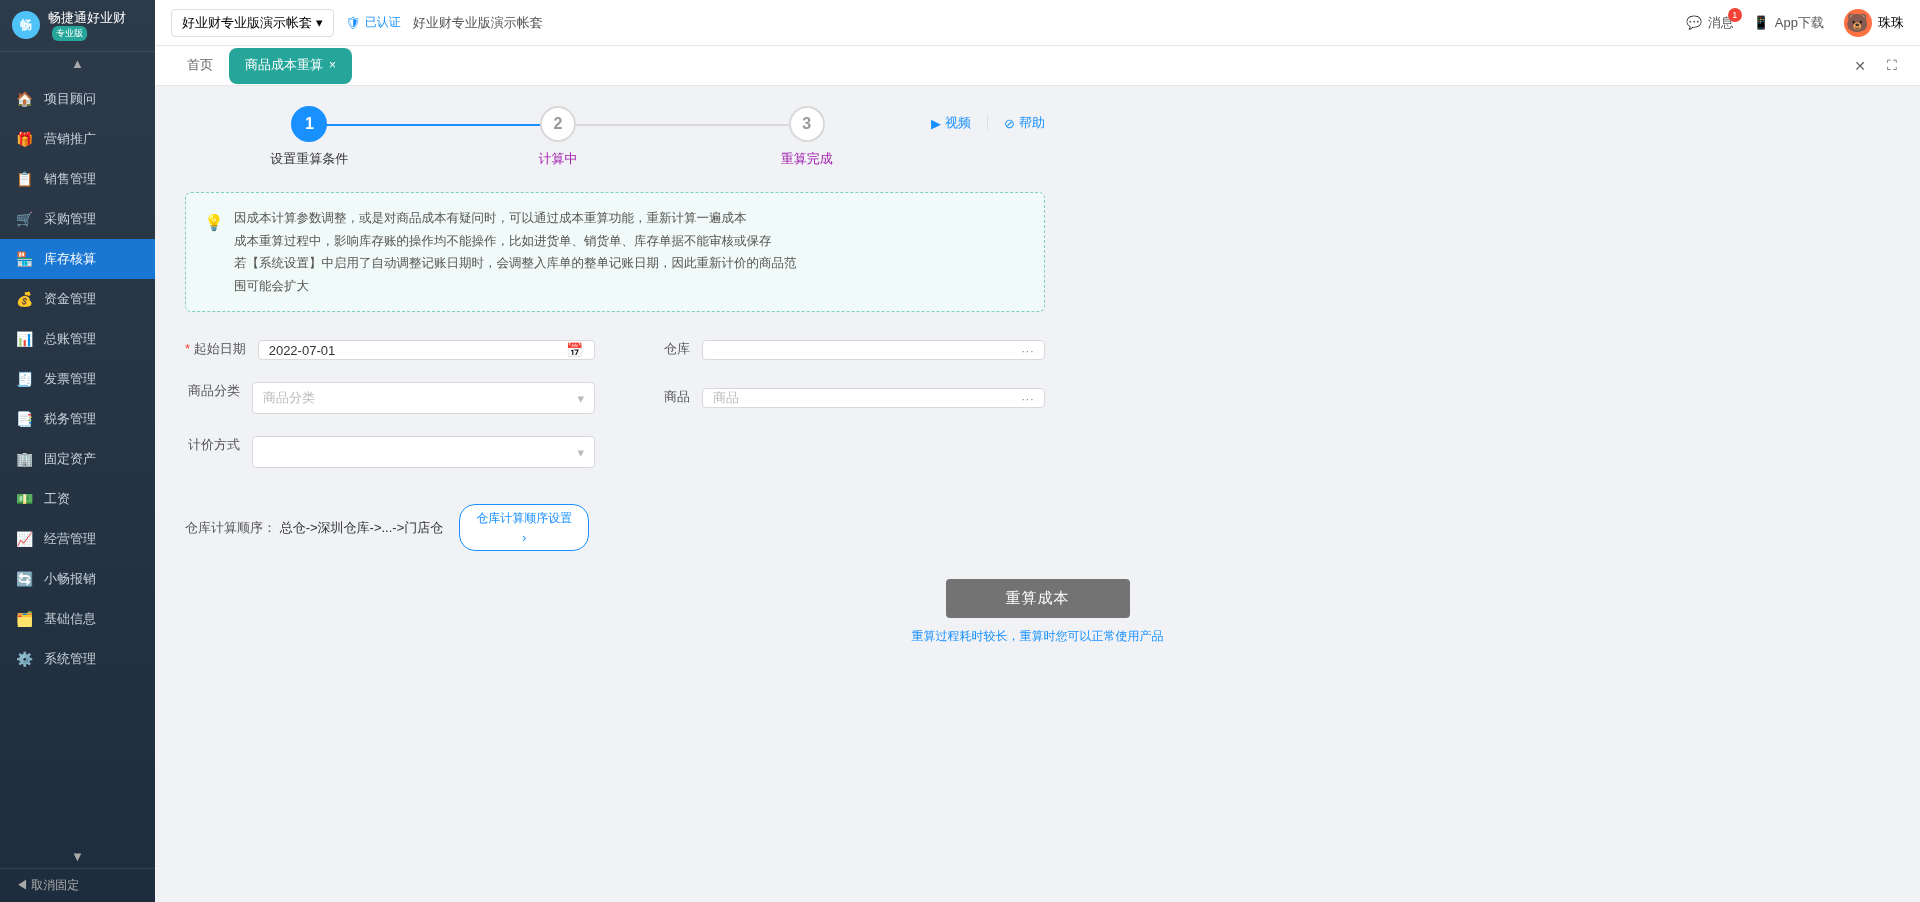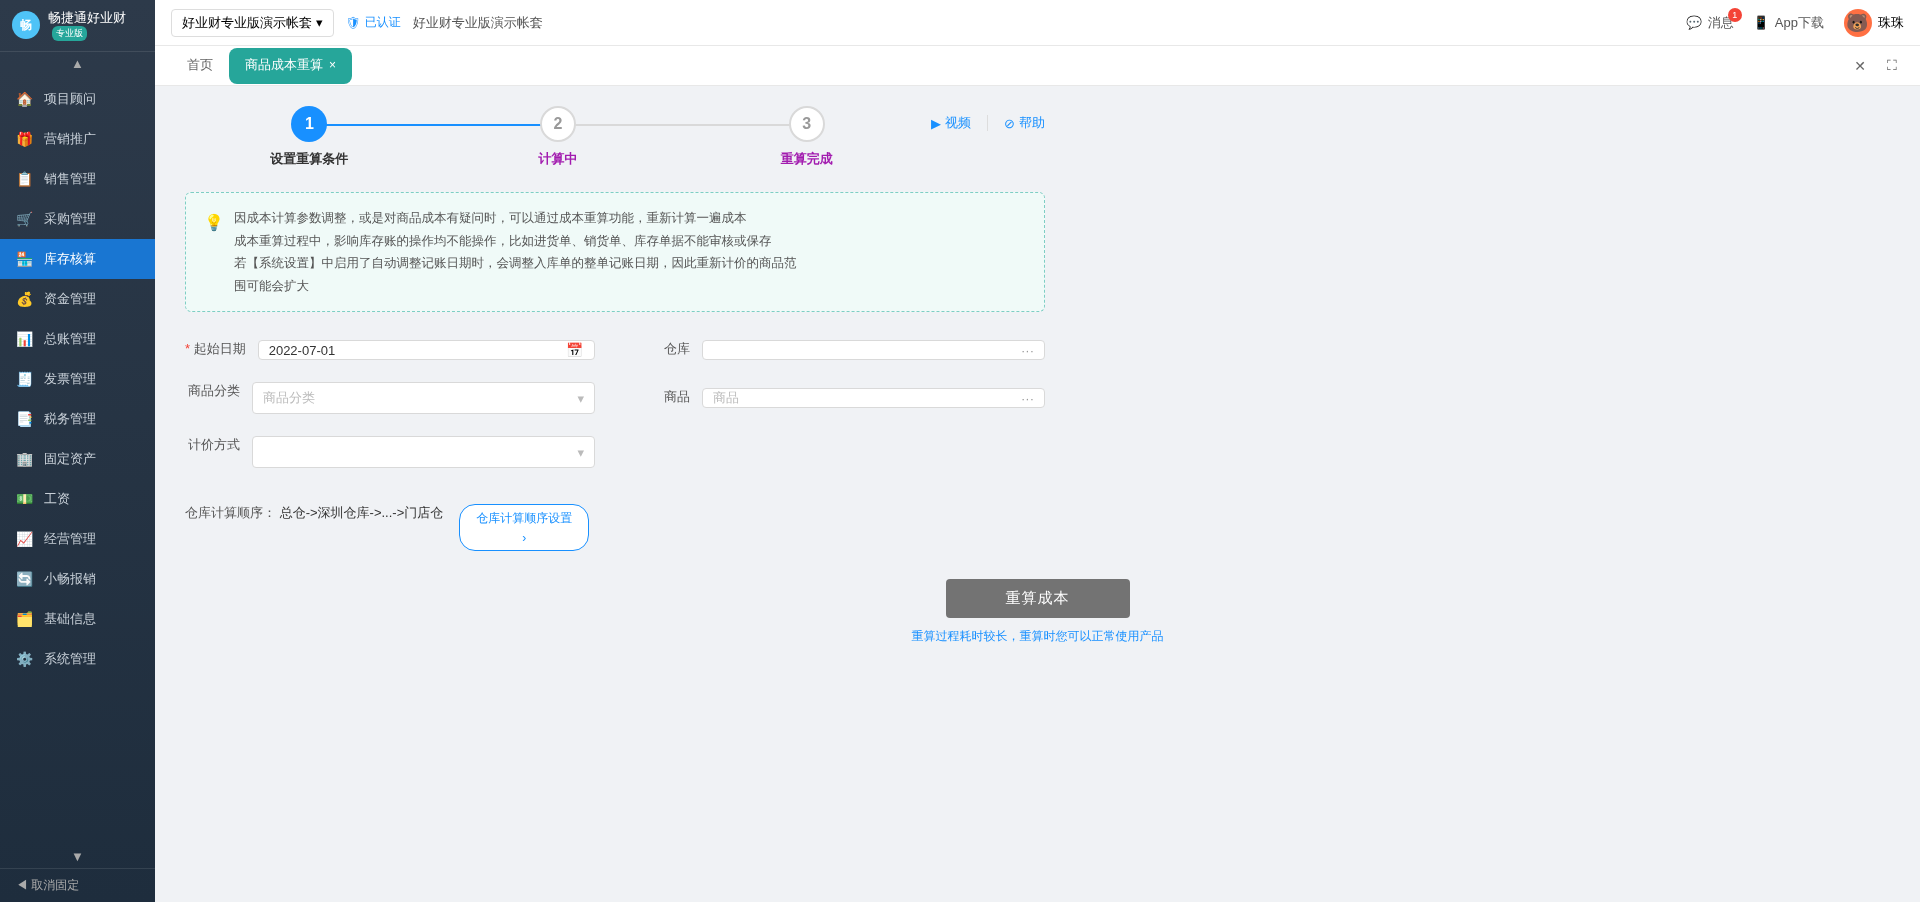--- a/index.html
+++ b/index.html
@@ -171,21 +171,21 @@
     }
     .step-circle {
       width: 36px; height: 36px;
       border-radius: 50%;
       display: flex; align-items: center; justify-content: center;
       font-size: 16px; font-weight: bold;
       z-index: 1;
     }
     .step-circle.active { background: #1890ff; color: white; }
     .step-circle.inactive { background: white; border: 2px solid #d9d9d9; color: #999; }
-    .step-label { margin-top: 8px; font-size: 13px; color: #333; text-align: center; font-weight: bold; }
+    .step-label { margin-top: 8px; font-size: 13px; color: #333; text-align: center; }
     .step-label.inactive { color: #a21caf; }
     .step-line {
       position: absolute;
       top: 18px;
       left: 50%;
       right: -50%;
       height: 2px;
       z-index: 0;
     }
     .step-line.active { background: #1890ff; }
@@ -264,21 +264,21 @@
       background: white;
       display: flex; align-items: center; justify-content: space-between;
       cursor: pointer;
       height: 32px;
     }
     .form-input-ellipsis { color: #999; cursor: pointer; }
 
     
     .warehouse-order {
       display: flex;
-      align-items: flex-start;
+      align-items: center;
       gap: 16px;
       margin-bottom: 28px;
       font-size: 13px; color: #555; margin-top: 36px;
     }
     .warehouse-order-btn {
       border: 1px solid #1890ff;
       color: #1890ff;
       background: white;
       border-radius: 16px;
       padding: 5px 16px;

